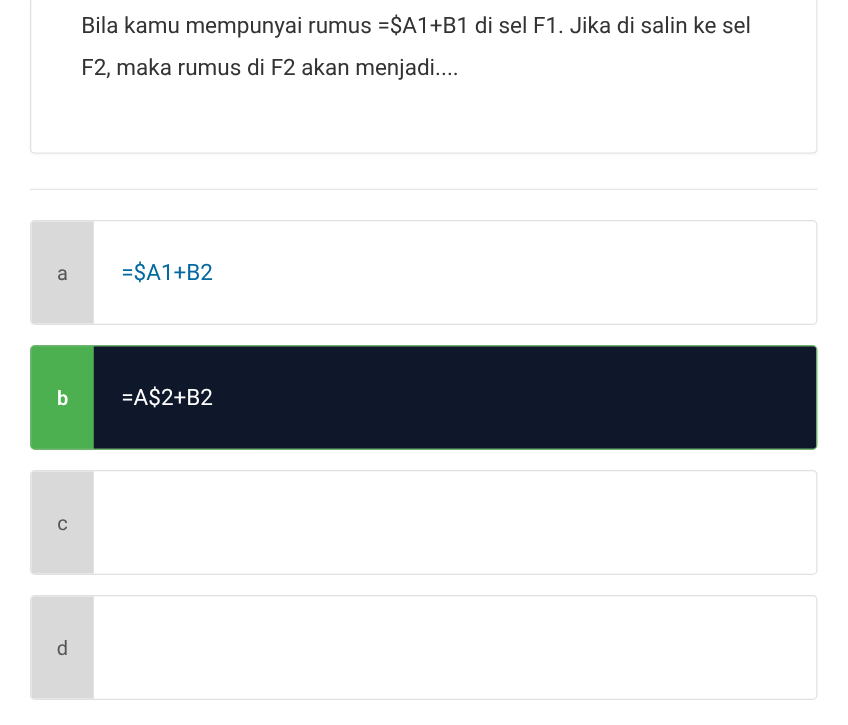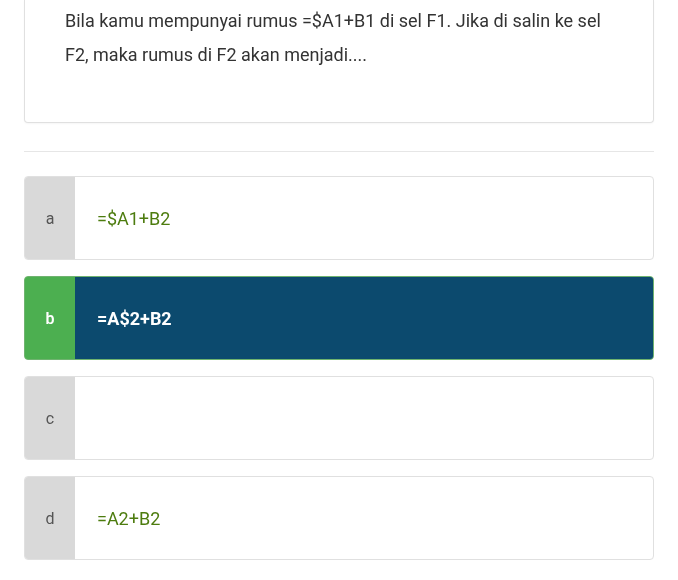--- a/index.html
+++ b/index.html
@@ -55,35 +55,35 @@
       background: #d9d9d9;
       color: #555555;
       font-size: 16px;
     }
     .option-text {
       flex: 1;
       display: flex;
       align-items: center;
       padding: 0 22px;
       font-size: 18px;
-      color: #4d7c0f;
+      color: #0369a1;
     }
     .option.selected {
       border-color: #6fb36f;
       background: #7bbf7b;
     }
     .option.selected .option-letter {
       background: #4caf50;
       color: #ffffff;
       font-weight: 600;
     }
     .option.selected .option-text {
       color: #ffffff;
-      font-weight: 700;
-      background: #0c4a6e;
+      font-weight: 400;
+      background: #0f172a;
     }
   </style>
 </head>
 <body>
 
 <div class="question-card">
   <p class="question-text">Bila kamu mempunyai rumus =$A1+B1 di sel F1. Jika di salin ke sel F2, maka rumus di F2 akan menjadi....</p>
 </div>
 
 <hr class="divider">
@@ -99,16 +99,15 @@
     <div class="option-letter">b</div>
     <div class="option-text">=A$2+B2</div>
   </div>
 
   <div class="option">
     <div class="option-letter">c</div>
   </div>
 
   <div class="option">
     <div class="option-letter">d</div>
-    <div class="option-text">=A2+B2</div>
   </div>
 
 </div>
 
 </body></html>

